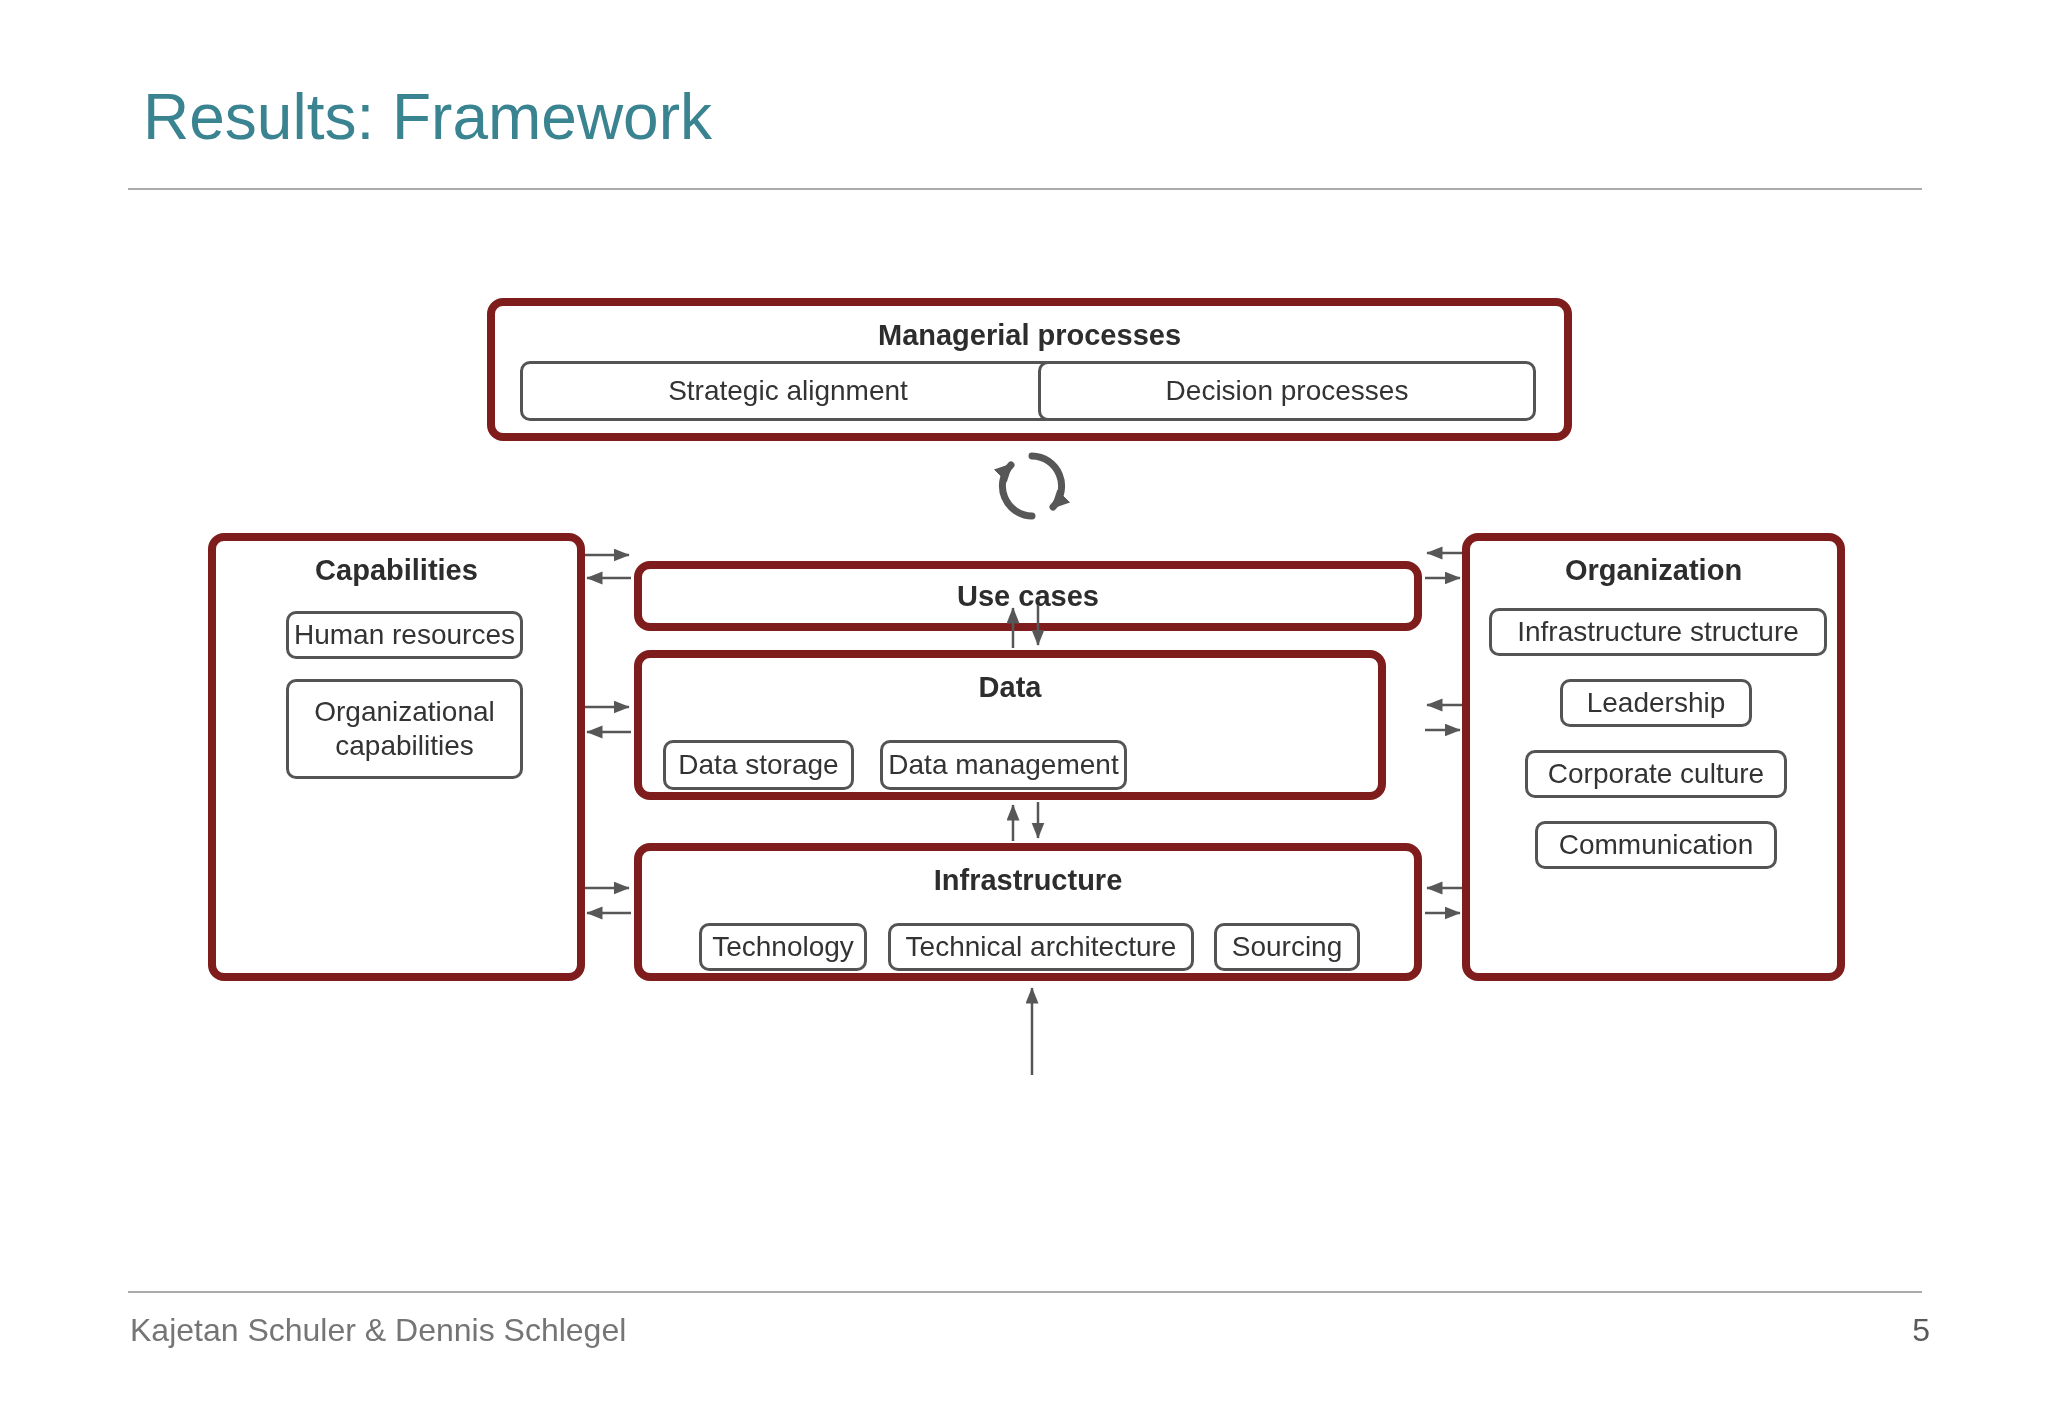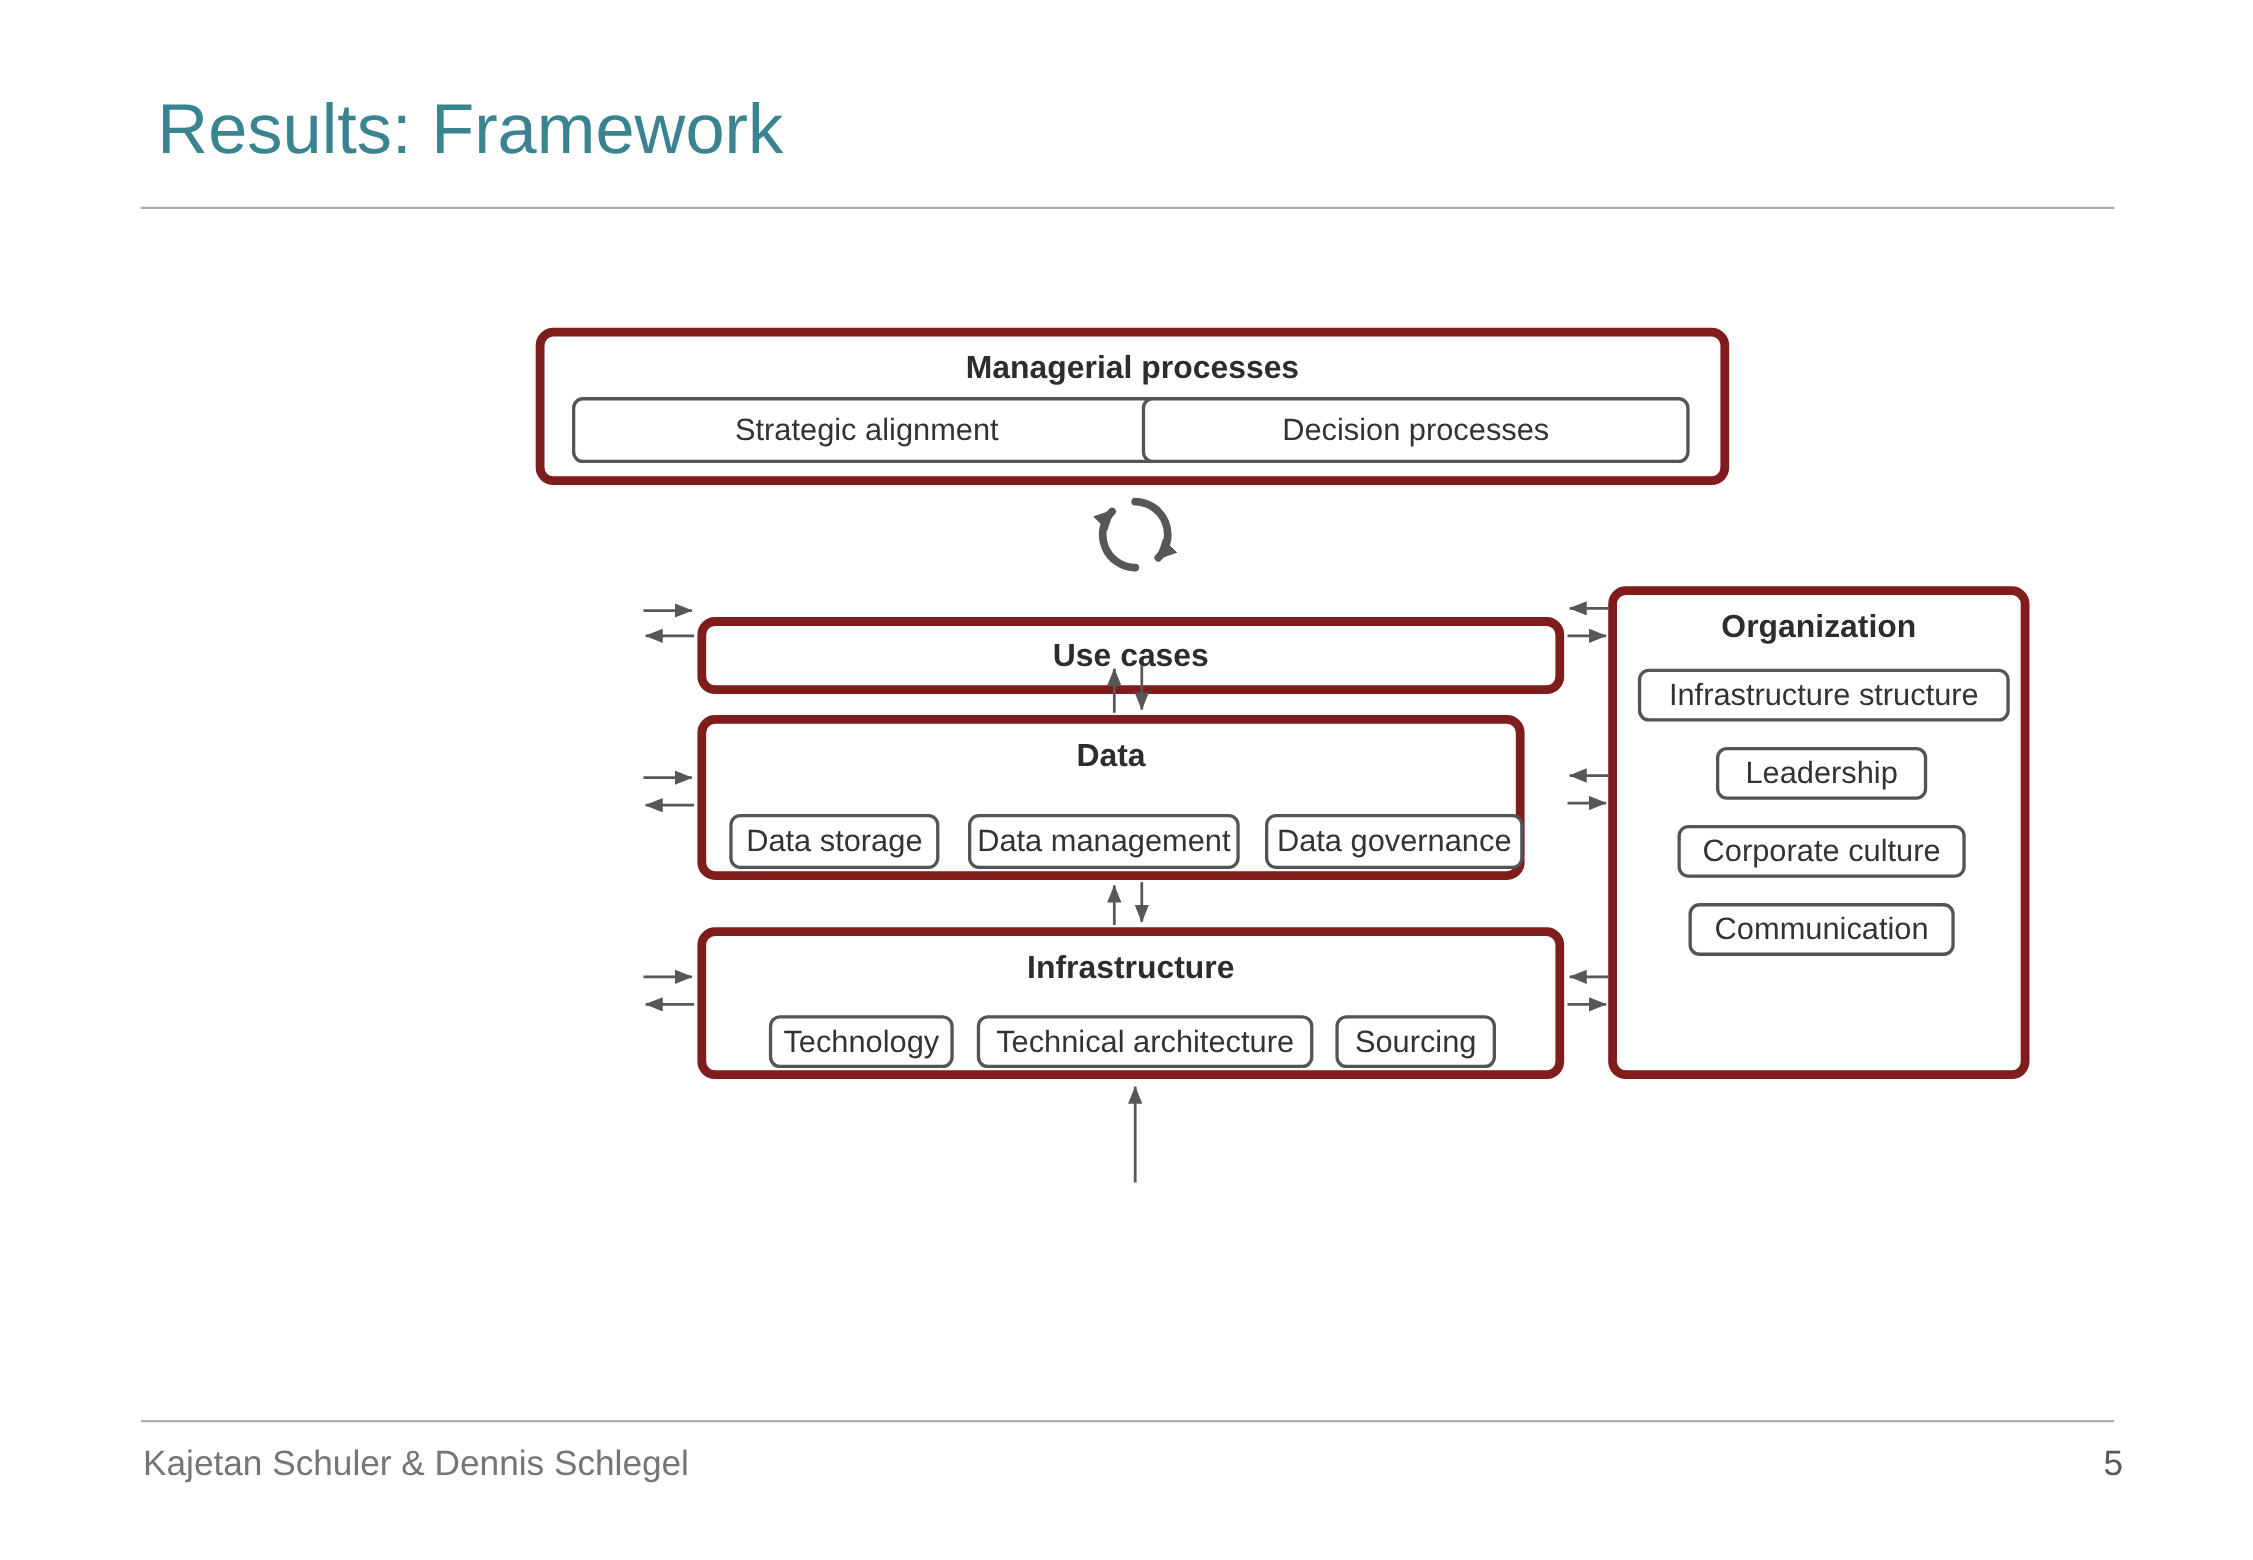--- a/index.html
+++ b/index.html
@@ -40,30 +40,34 @@
 
   <h1 class="slide-title">Results: Framework</h1>
   <div class="divider" style="left:128px;top:188px;width:1794px;"></div>
 
   <div class="box" style="left:487px;top:298px;width:1085px;height:143px;">
     <div class="box-title">Managerial processes</div>
     <div class="chip" style="left:25px;top:55px;width:536px;height:60px;">Strategic alignment</div>
     <div class="chip" style="left:543px;top:55px;width:498px;height:60px;">Decision processes</div>
   </div>
 
+  <div class="box" style="left:208px;top:533px;width:377px;height:448px;">
+    <div class="box-title">Capabilities</div>
+    <div class="chip" style="left:70px;top:70px;width:237px;height:48px;">Human resources</div>
+    <div class="chip wrap" style="left:70px;top:138px;width:237px;height:100px;">Organizational capabilities</div>
+  </div>
 
   <div class="box box-center" style="left:634px;top:533px;width:788px;height:70px;margin-top:28px;">
     <div class="box-title">Use cases</div>
   </div>
 
   <div class="box" style="left:634px;top:650px;width:752px;height:150px;">
     <div class="box-title">Data</div>
     <div class="chip" style="left:21px;top:82px;width:191px;height:50px;">Data storage</div>
     <div class="chip" style="left:238px;top:82px;width:247px;height:50px;">Data management</div>
-    <div class="chip" style="left:508px;top:82px;width:235px;height:50px;">Data governance</div>
   </div>
 
   <div class="box" style="left:634px;top:843px;width:788px;height:138px;">
     <div class="box-title">Infrastructure</div>
     <div class="chip" style="left:57px;top:72px;width:168px;height:48px;">Technology</div>
     <div class="chip" style="left:246px;top:72px;width:306px;height:48px;">Technical architecture</div>
     <div class="chip" style="left:572px;top:72px;width:146px;height:48px;">Sourcing</div>
   </div>
 
   <div class="box" style="left:1462px;top:533px;width:383px;height:448px;">

